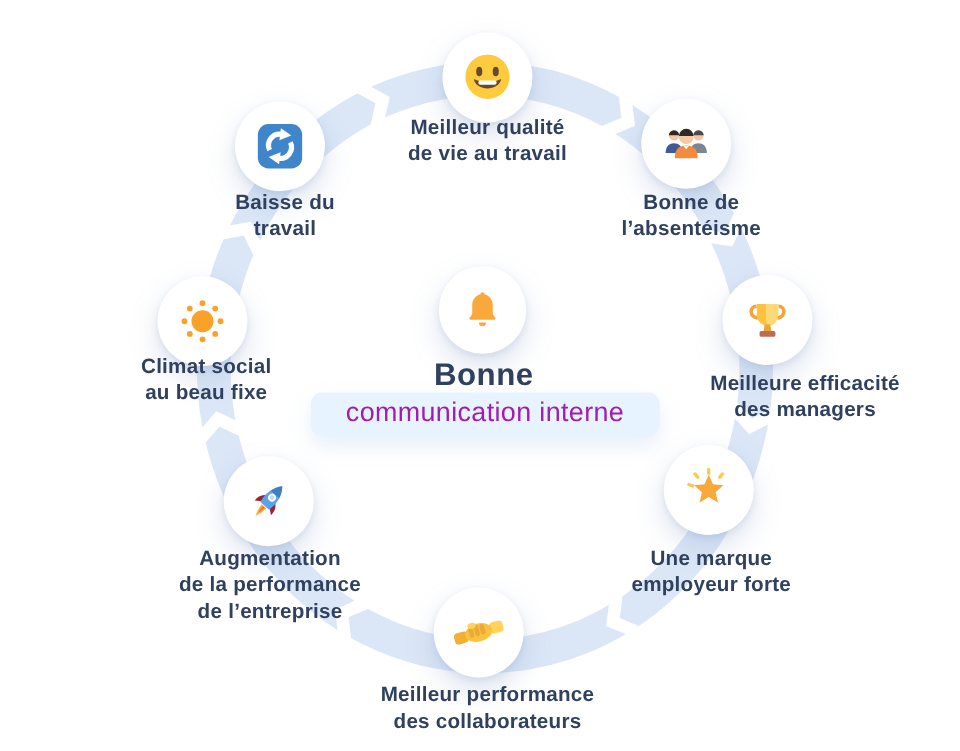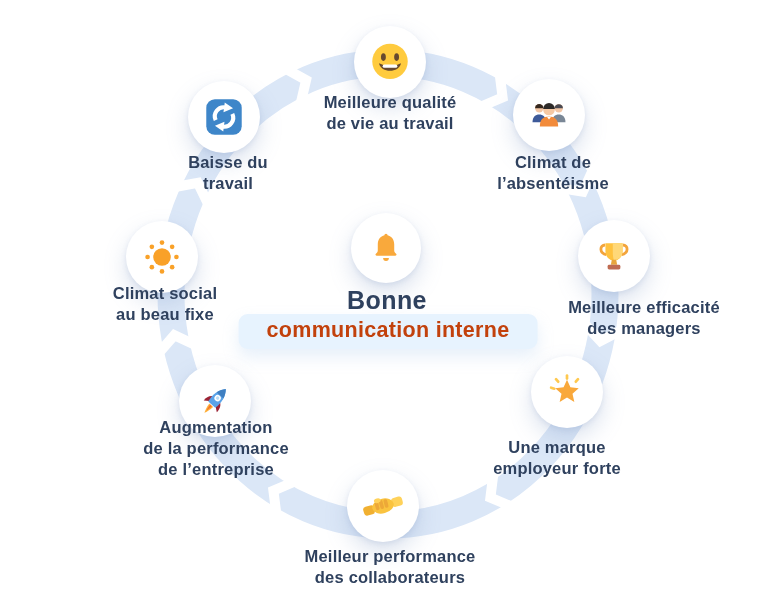--- a/index.html
+++ b/index.html
@@ -18,22 +18,22 @@
   .label{
     position:absolute;transform:translateX(-50%);width:240px;text-align:center;
     white-space:pre-line;font-weight:bold;font-size:16.5px;line-height:21px;
     color:#2F415E;letter-spacing:.2px;
   }
   .center-title{
     position:absolute;transform:translateX(-50%);font-weight:bold;font-size:25px;
     color:#2F415E;letter-spacing:.4px;white-space:nowrap;
   }
   .center-pill{
-    position:absolute;transform:translateX(-50%);background:#E7F3FE;color:#c2410c;
-    font-weight:bold;font-size:21.5px;letter-spacing:.3px;white-space:nowrap;
+    position:absolute;transform:translateX(-50%);background:#E7F3FE;color:#a21caf;
+    font-weight:normal;font-size:21.5px;letter-spacing:.3px;white-space:nowrap;
     padding:4px 28px 6px;border-radius:9px;
     box-shadow:0 8px 16px rgba(160,195,235,.25);
   }
 </style>
 </head>
 <body>
 
 <div class="stage">
 
   <svg class="ring-svg" id="ring-svg" viewBox="0 0 768 601">
@@ -60,40 +60,40 @@
   <div>
     <div class="badge" style="left:390px;top:62px">
       <svg viewBox="0 0 36 36">
         <circle cx="18" cy="17.5" r="14.5" fill="#FFCB3E"></circle>
         <ellipse cx="12.6" cy="14" rx="2" ry="3.1" fill="#67492F"></ellipse>
         <ellipse cx="23.4" cy="14" rx="2" ry="3.1" fill="#67492F"></ellipse>
         <path d="M9 19 C10.5 27.2 25.5 27.2 27 19 C18 22.6 18 22.6 9 19 Z" fill="#67492F"></path>
         <rect x="12" y="20" width="12" height="2.8" rx="1.4" fill="#ffffff"></rect>
       </svg>
     </div>
-    <div class="label" style="left:390px;top:92px">Meilleure qualité
+    <div class="label" style="left:390px;top:92px">Meilleur qualité
 de vie au travail</div>
   </div>
 
   <div>
     <div class="badge" style="left:549px;top:115px">
       <svg viewBox="0 0 36 36">
         <circle cx="10" cy="12.5" r="3.4" fill="#F3C6A5"></circle>
         <path d="M6.6 12.5 a3.4 3.4 0 0 1 6.8 0 z" fill="#35281F"></path>
         <path d="M4.5 24 C4.5 19.5 7 17.6 10 17.6 C13 17.6 15.5 19.5 15.5 24 Z" fill="#3D5A99"></path>
         <circle cx="26" cy="12.5" r="3.4" fill="#F3C6A5"></circle>
         <path d="M22.6 12.5 a3.4 3.4 0 0 1 6.8 0 z" fill="#4A4A52"></path>
         <path d="M20.5 24 C20.5 19.5 23 17.6 26 17.6 C29 17.6 31.5 19.5 31.5 24 Z" fill="#7A8796"></path>
         <circle cx="18" cy="13.5" r="4.8" fill="#F6C9A4"></circle>
         <path d="M13.2 13 a4.8 4.8 0 0 1 9.6 0 z" fill="#2D2A28"></path>
         <path d="M10.5 27.5 C10.5 21.3 13.5 19.2 18 19.2 C22.5 19.2 25.5 21.3 25.5 27.5 Z" fill="#F28B3B"></path>
         <path d="M16.3 19.5 L18 21.7 L19.7 19.5 Z" fill="#ffffff"></path>
       </svg>
     </div>
-    <div class="label" style="left:553px;top:152px">Climat de
+    <div class="label" style="left:553px;top:152px">Bonne de
 l’absentéisme</div>
   </div>
 
   <div>
     <div class="badge" style="left:614px;top:256px">
       <svg viewBox="0 0 36 36">
         <path d="M10.8 9 C6.2 9 5.8 15.5 11.6 16.8" stroke="#F3A43B" stroke-width="2.3" fill="none"></path>
         <path d="M25.2 9 C29.8 9 30.2 15.5 24.4 16.8" stroke="#F3A43B" stroke-width="2.3" fill="none"></path>
         <path d="M11 7.5 H25 V14.5 A7 7.2 0 0 1 11 14.5 Z" fill="#FFC23F"></path>
         <path d="M17 7.5 H25 V14.5 A7 7.2 0 0 1 17.8 21.4 C17.2 19.2 17 16.9 17 14.5 Z" fill="#FFD878"></path>
@@ -110,21 +110,21 @@
       <svg viewBox="0 0 36 36">
         <g stroke="#FFC94F" stroke-width="2.2" stroke-linecap="round">
           <line x1="18" y1="4.6" x2="18" y2="7"></line>
           <line x1="9" y1="7.5" x2="10.8" y2="9.6"></line>
           <line x1="5" y1="14.5" x2="7.6" y2="15.3"></line>
           <line x1="27" y1="7.5" x2="25.2" y2="9.6"></line>
         </g>
         <polygon points="18,8 20.8,14.2 27.6,14.9 22.5,19.4 24,26.1 18,22.6 12,26.1 13.5,19.4 8.4,14.9 15.2,14.2" fill="#F9A83B"></polygon>
       </svg>
     </div>
-    <div class="label" style="left:557px;top:437px">Une marque
+    <div class="label" style="left:569px;top:437px">Une marque
 employeur forte</div>
   </div>
 
   <div>
     <div class="badge" style="left:383px;top:506px">
       <svg viewBox="0 0 36 36">
         <g transform="rotate(-15 18 18)">
           <rect x="1.5" y="14.8" width="9" height="7.5" rx="2.5" fill="#F1B031"></rect>
           <rect x="25.5" y="13.8" width="9" height="7.5" rx="2.5" fill="#FFD25A"></rect>
           <ellipse cx="18" cy="18" rx="9" ry="6" fill="#FAC33F"></ellipse>
@@ -149,21 +149,21 @@
           <path d="M21.7 16 C24.4 17.6 25.4 20.6 25.2 23.8 L21.4 21 Z" fill="#9B2335"></path>
           <path d="M14.2 22 C12.6 15.5 14.2 9 18 4.8 C21.8 9 23.4 15.5 21.8 22 Z" fill="#5BA3E8"></path>
           <path d="M18 4.8 C19.8 6.8 21 9.2 21.7 11.8 L14.3 11.8 C15 9.2 16.2 6.8 18 4.8 Z" fill="#3F7FC1"></path>
           <circle cx="18" cy="14.8" r="2.6" fill="#ffffff"></circle>
           <circle cx="18" cy="14.8" r="1.4" fill="#BBDDF7"></circle>
           <path d="M15.9 22.6 C16.2 26.2 17.1 28.8 18 31 C18.9 28.8 19.8 26.2 20.1 22.6 Z" fill="#FFB13B"></path>
           <path d="M17 22.8 C17.2 25.2 17.6 26.8 18 28.4 C18.4 26.8 18.8 25.2 19 22.8 Z" fill="#F2762E"></path>
         </g>
       </svg>
     </div>
-    <div class="label" style="left:216px;top:417px">Augmentation
+    <div class="label" style="left:216px;top:437px">Augmentation
 de la performance
 de l’entreprise</div>
   </div>
 
   <div>
     <div class="badge" style="left:162px;top:257px">
       <svg viewBox="0 0 36 36">
         <circle cx="18" cy="18" r="7.2" fill="#F9A128"></circle>
         <g fill="#F9A128">
           <circle cx="18" cy="6.2" r="1.9"></circle>

